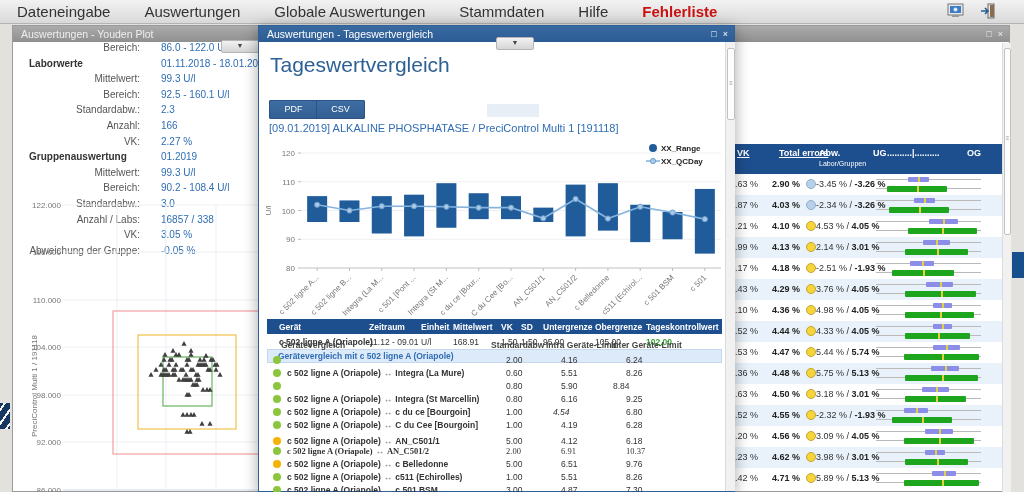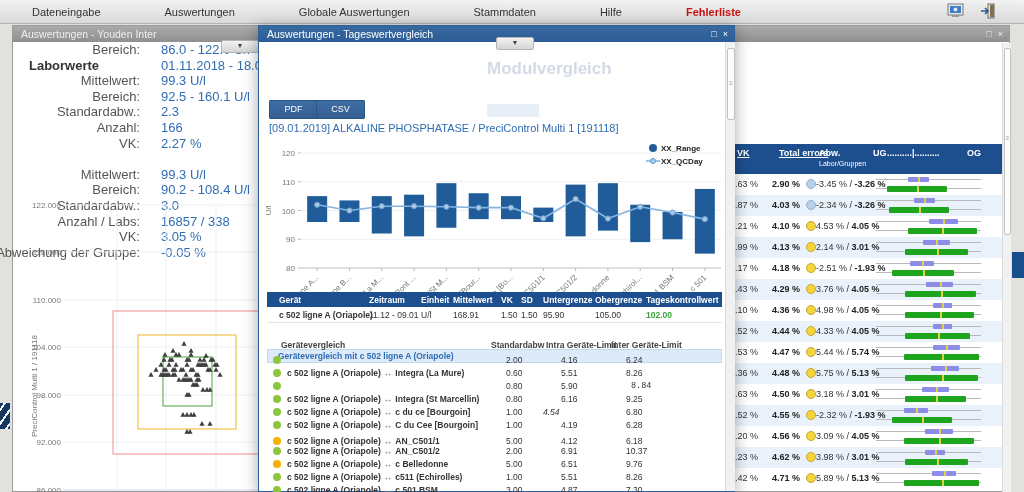--- a/index.html
+++ b/index.html
@@ -3,36 +3,36 @@
 <meta charset="utf-8">
 <style>
   html,body{margin:0;padding:0;}
   body{width:1024px;height:492px;overflow:hidden;background:#e3e1dd;
        font-family:"Liberation Sans","DejaVu Sans",sans-serif;position:relative;}
   .abs{position:absolute;}
   
   #menubar{left:0;top:0;width:1024px;height:23px;
     background:linear-gradient(#f2f2f2,#d9d9d9);border-bottom:1px solid #b3b3b3;
     display:flex;align-items:center;}
-  .menu-item{font-size:11px;color:#333;padding:0 32px;cursor:default;white-space:nowrap;}
+  .menu-item{font-size:15px;color:#333;padding:0 17px;cursor:default;white-space:nowrap;}
   .menu-item.alert{color:#cc1111;font-weight:bold;}
   #sys-icons{right:28px;top:3px;display:flex;gap:16px;}
   
   .titlebar{height:16px;font-size:10.5px;display:flex;align-items:center;color:#fff;}
   .titlebar .t-label{padding-left:8px;flex:1;white-space:nowrap;overflow:hidden;}
   .win-controls{display:flex;gap:6px;padding-right:6px;font-size:9px;line-height:9px;}
   .win-controls span{cursor:default;}
   
   #bg-window{left:12px;top:25px;width:998px;height:467px;background:#fff;
     border:1px solid #9a9a9a;box-sizing:border-box;}
   #bg-titlebar{left:0;top:0;width:100%;background:linear-gradient(#ababab,#8f8f8f);color:#efefef;}
   .collapse-btn{width:36px;height:11px;background:linear-gradient(#f2f2f2,#d5d5d5);
     border:1px solid #b5b5b5;border-radius:2px;text-align:center;font-size:7px;line-height:10px;color:#444;}
   
-  .param-row{position:absolute;left:0;width:228px;height:15px;font-size:13px;}
+  .param-row{position:absolute;left:0;width:228px;height:15px;font-size:10px;}
   .param-group{position:absolute;left:16px;font-weight:bold;color:#333;}
   .param-label{position:absolute;right:101px;color:#555;text-align:right;white-space:nowrap;}
   .param-value{position:absolute;left:148px;color:#2f6db4;white-space:nowrap;}
   
   #right-panel{left:711px;top:118px;width:280px;height:349px;overflow:visible;font-size:9px;}
   #right-head{position:absolute;left:0;top:0;width:280px;height:30px;background:#1d4e8d;color:#fff;}
   .rh{position:absolute;top:4px;font-weight:bold;white-space:nowrap;}
   .rh.u{text-decoration:underline;}
   .r-row{position:absolute;left:0;width:280px;height:21px;}
   .r-row.alt{background:#e9f2fb;}
@@ -58,21 +58,21 @@
   
   #modal{left:258px;top:25px;width:477px;height:467px;background:#fff;
     border:1px solid #2e5f98;box-sizing:border-box;box-shadow:0 3px 14px rgba(0,0,0,.35);z-index:30;}
   #modal-titlebar{left:0;top:0;width:100%;background:linear-gradient(#38699f,#2c5c95);}
   #modal-h1{left:11px;top:27px;font-size:21px;color:#2d6095;}
   .ghost{color:rgba(140,158,186,.38);}
   .btn{position:absolute;width:47px;height:17px;background:linear-gradient(#3d6da3,#345f93);
     color:#fff;font-size:9px;text-align:center;line-height:17px;border:1px solid #2b5384;border-radius:1px;}
   #modal-subtitle{left:10px;top:96px;font-size:11px;color:#2f6db4;white-space:nowrap;}
   
-  .m-head{position:absolute;left:8px;width:455px;height:15px;background:#1d4e8d;}
+  .m-head{position:absolute;left:8px;width:455px;height:15px;background:#1d4e8d;margin-top:27px;}
   .m-col{position:absolute;top:3px;font-size:8.5px;font-weight:bold;color:#fff;white-space:nowrap;}
   .m-cell{position:absolute;top:3px;font-size:8.5px;color:#333;white-space:nowrap;}
   .band{position:absolute;left:8px;width:455px;height:14px;background:#ddeafa;border:1px solid #c3d8ef;
     font-size:8.5px;color:#2f6db4;font-weight:bold;line-height:13px;padding-left:10px;box-sizing:border-box;}
   .cmp-sub{position:absolute;font-size:8.5px;color:#444;font-weight:bold;white-space:nowrap;}
   .cmp-row{position:absolute;left:8px;width:455px;height:13px;font-size:8.5px;}
   .cmp-dot{position:absolute;left:6px;top:2px;width:8px;height:8px;border-radius:50%;}
   .cmp-dot.g{background:#8cc63e;}
   .cmp-dot.o{background:#f5b303;}
   .cmp-pair{position:absolute;left:20px;top:1px;color:#333;font-weight:bold;white-space:nowrap;}
@@ -105,21 +105,21 @@
   </svg>
   <svg width="16" height="16">
     <rect x="8" y="1" width="6" height="14" fill="#e8e8e8" stroke="#666"></rect>
     <rect x="10" y="2" width="4" height="12" fill="#8a6d4a"></rect>
     <path d="M1 8 h7 M5 5 l3 3 -3 3" stroke="#2c5c95" stroke-width="1.6" fill="none"></path>
   </svg>
 </div>
 
 <div class="abs" id="bg-window">
   <div class="abs titlebar" id="bg-titlebar">
-    <span class="t-label">Auswertungen - Youden Inter</span>
+    <span class="t-label">Auswertungen - Youden Plot</span>
     <span class="win-controls">
       <span>□</span>
       <span>×</span>
     </span>
   </div>
 
   <div class="abs" id="param-panel" style="left:0;top:16px;width:246px;height:230px;">
       <div class="param-row" style="top: 0px;">
         <div class="param-label">Bereich:</div>
         <div class="param-value">86.0 - 122.0 U/l</div>
@@ -140,20 +140,24 @@
         <div class="param-label">Standardabw.:</div>
         <div class="param-value">2.3</div>
       </div>
       <div class="param-row" style="top: 78px;">
         <div class="param-label">Anzahl:</div>
         <div class="param-value">166</div>
       </div>
       <div class="param-row" style="top: 93.6px;">
         <div class="param-label">VK:</div>
         <div class="param-value">2.27 %</div>
+      </div>
+      <div class="param-row" style="top: 109.2px;">
+        <div class="param-group">Gruppenauswertung</div>
+        <div class="param-value">01.2019</div>
       </div>
       <div class="param-row" style="top: 124.8px;">
         <div class="param-label">Mittelwert:</div>
         <div class="param-value">99.3 U/l</div>
       </div>
       <div class="param-row" style="top: 140.4px;">
         <div class="param-label">Bereich:</div>
         <div class="param-value">90.2 - 108.4 U/l</div>
       </div>
       <div class="param-row" style="top: 156px;">
@@ -525,23 +529,23 @@
 <div class="abs" id="modal">
   <div class="abs titlebar" id="modal-titlebar">
     <span class="t-label">Auswertungen - Tageswertvergleich</span>
     <span class="win-controls">
       <span>□</span>
       <span>×</span>
     </span>
   </div>
 
   <div class="abs collapse-btn" style="left:237px;top:11px;">▼</div>
-  <div class="abs ghost" style="left:228px;top:33px;font-size:17px;font-weight:bold;">Modulvergleich</div>
   <div class="abs" style="left:228px;top:78px;width:52px;height:13px;background:rgba(190,205,225,.35);"></div>
 
+  <div class="abs" id="modal-h1">Tageswertvergleich</div>
 
   <div class="btn" style="left:10px;top:74px;">PDF</div>
   <div class="btn" style="left:57px;top:74px;">CSV</div>
 
   <div class="abs" id="modal-subtitle">[09.01.2019] ALKALINE PHOSPHATASE / PreciControl Multi 1 [191118]</div>
 
   <svg class="abs" id="day-chart" style="left:2px;top:112px;" width="470" height="178">
       <line x1="40" y1="15" x2="460" y2="15" stroke="#eef0f4"></line>
       <text x="34" y="18" text-anchor="end" class="tick-text">120</text>
       <line x1="37" y1="15" x2="40" y2="15" stroke="#bbb"></line>
@@ -659,51 +663,51 @@
         <div class="cmp-dot g"></div>
         <div class="cmp-pair">c 502 ligne A (Oriapole)<span class="arr">↔</span>Integra (La Mure)</div>
         <span class="cmp-val" style="left: 239px;">0.60</span>
         <span class="cmp-val" style="left: 294px;">5.51</span>
         <span class="cmp-val" style="left: 359px;">8.26</span>
       </div>
       <div class="cmp-row" style="top: 354px;">
         <div class="cmp-dot g"></div>
         <span class="cmp-val" style="left: 239px;">0.80</span>
         <span class="cmp-val" style="left: 294px;">5.90</span>
-        <span class="cmp-val" style="left: 364px; font-family: Liberation Mono, monospace;">8.84</span>
+        <span class="cmp-val" style="left: 346px;">8.84</span>
       </div>
       <div class="cmp-row" style="top: 367px;">
         <div class="cmp-dot g"></div>
         <div class="cmp-pair">c 502 ligne A (Oriapole)<span class="arr">↔</span>Integra (St Marcellin)</div>
         <span class="cmp-val" style="left: 239px;">0.80</span>
         <span class="cmp-val" style="left: 294px;">6.16</span>
         <span class="cmp-val" style="left: 359px;">9.25</span>
       </div>
       <div class="cmp-row" style="top: 380px;">
         <div class="cmp-dot g"></div>
         <div class="cmp-pair">c 502 ligne A (Oriapole)<span class="arr">↔</span>c du ce [Bourgoin]</div>
         <span class="cmp-val" style="left: 239px;">1.00</span>
-        <span class="cmp-val" style="left: 276px; font-style: italic;">4.54</span>
+        <span class="cmp-val" style="left: 286px; font-style: italic;">4.54</span>
         <span class="cmp-val" style="left: 359px;">6.80</span>
       </div>
       <div class="cmp-row" style="top: 393px;">
         <div class="cmp-dot g"></div>
         <div class="cmp-pair">c 502 ligne A (Oriapole)<span class="arr">↔</span>C du Cee [Bourgoin]</div>
         <span class="cmp-val" style="left: 239px;">1.00</span>
         <span class="cmp-val" style="left: 294px;">4.19</span>
         <span class="cmp-val" style="left: 359px;">6.28</span>
       </div>
       <div class="cmp-row" style="top: 401px; margin-top: 8px;">
         <div class="cmp-dot o"></div>
         <div class="cmp-pair">c 502 ligne A (Oriapole)<span class="arr">↔</span>AN_C501/1</div>
         <span class="cmp-val" style="left: 239px;">5.00</span>
         <span class="cmp-val" style="left: 294px;">4.12</span>
         <span class="cmp-val" style="left: 359px;">6.18</span>
       </div>
-      <div class="cmp-row" style="top: 419px;">
+      <div class="cmp-row" style="top: 419px; font-family: Liberation Serif, serif;">
         <div class="cmp-dot g"></div>
         <div class="cmp-pair">c 502 ligne A (Oriapole)<span class="arr">↔</span>AN_C501/2</div>
         <span class="cmp-val" style="left: 239px;">2.00</span>
         <span class="cmp-val" style="left: 294px;">6.91</span>
         <span class="cmp-val" style="left: 359px;">10.37</span>
       </div>
       <div class="cmp-row" style="top: 432px;">
         <div class="cmp-dot o"></div>
         <div class="cmp-pair">c 502 ligne A (Oriapole)<span class="arr">↔</span>c Belledonne</div>
         <span class="cmp-val" style="left: 239px;">5.00</span>

